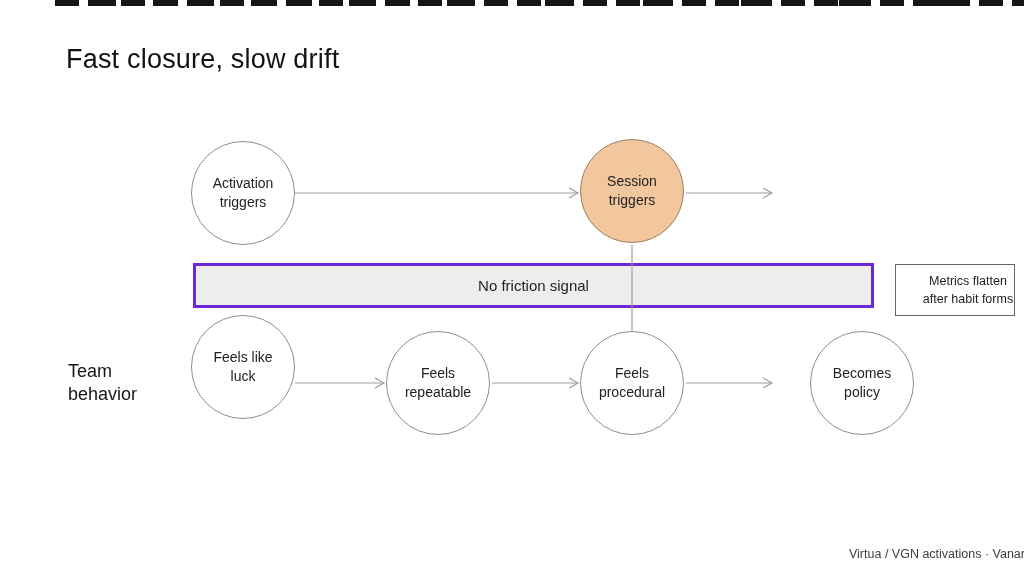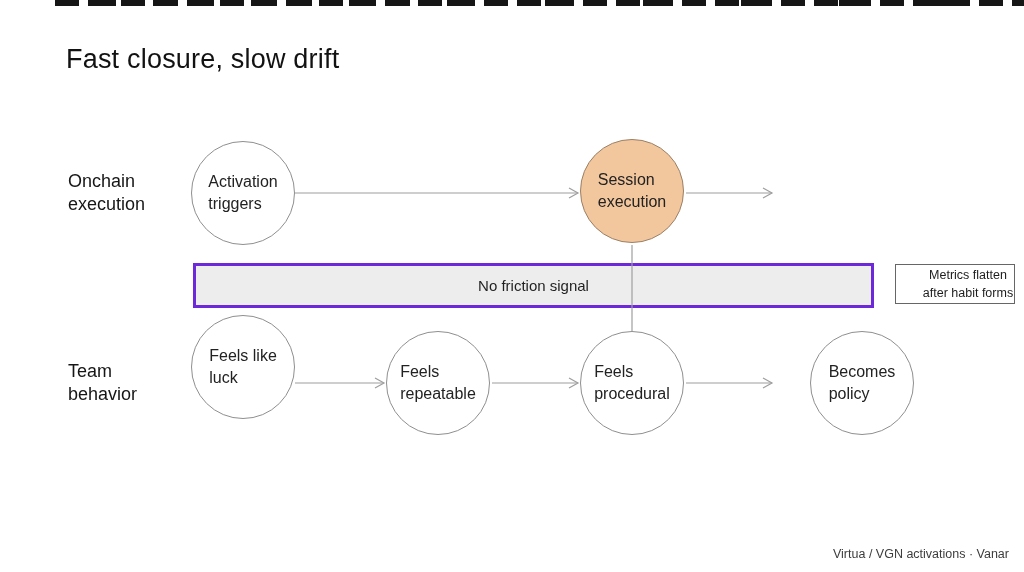--- a/index.html
+++ b/index.html
@@ -43,21 +43,22 @@
   .row-label.team    { top: 360px; }
 
   .node {
     position: absolute;
     width: 104px; height: 104px;
     box-sizing: border-box;
     border-radius: 50%;
     background: #ffffff;
     border: 1.5px solid var(--circle-border, #8f8f8f);
     display: flex; align-items: center; justify-content: center;
-    font-size: 16px;
+    text-align: center;
+    font-size: 14px;
     line-height: 1.35;
     color: #222222;
     white-space: pre-line;
   }
   .node.highlight {
     background: var(--highlight-fill, #f3c79e);
     border-color: var(--highlight-border, #9a8066);
   }
 
   .conn-layer { position: absolute; top: 0; left: 0; }
@@ -75,51 +76,49 @@
     background: var(--band-fill, #ededed);
     border: 3px solid #6d28d9;
     display: flex; align-items: center; justify-content: center;
     font-size: 15px;
     color: #1f1f1f;
   }
 
   .callout {
     position: absolute;
     left: 874px; top: 264px;
-    width: 120px; height: 40px;
+    width: 120px; height: 52px;
     box-sizing: border-box;
     background: #ffffff;
     border: 1px solid #666666;
     display: flex; align-items: center; justify-content: center;
     text-align: center;
     font-size: 12.5px;
     line-height: 1.45;
     color: #1d1d1d;
     white-space: pre-line;
     padding-left: 26px;
   }
 
   .footer {
     position: absolute;
-    right: 36px; bottom: 11px;
+    right: 20px; bottom: 11px;
     font-size: 12.5px;
     color: #3d3d3d;
   }
 </style>
 </head>
 <body>
 
 <div class="slide">
 
   <div class="top-strip"></div>
 
   <div class="title">Fast closure, slow drift</div>
 
-  <div class="row-label onchain">Onchain
-execution</div>
   <div class="row-label team">Team
 behavior</div>
 
   <div class="band">
     <span>No friction signal</span>
   </div>
 
   <svg class="conn-layer" width="1024" height="572">
     <g class="conn">
       <line x1="274" y1="193" x2="557" y2="193"></line>
@@ -142,21 +141,21 @@
     </g>
     <g class="conn">
       <line x1="665" y1="383" x2="751" y2="383"></line>
       <polyline points="742,378 751,383 742,388"></polyline>
     </g>
   </svg>
 
   <div class="node" style="left:170px; top:141px;">Activation
 triggers</div>
   <div class="node highlight" style="left:559px; top:139px;">Session
-execution</div>
+triggers</div>
 
   <div class="node" style="left:170px; top:315px;">Feels like
 luck</div>
   <div class="node" style="left:365px; top:331px;">Feels
 repeatable</div>
   <div class="node" style="left:559px; top:331px;">Feels
 procedural</div>
   <div class="node" style="left:789px; top:331px;">Becomes
 policy</div>
 

